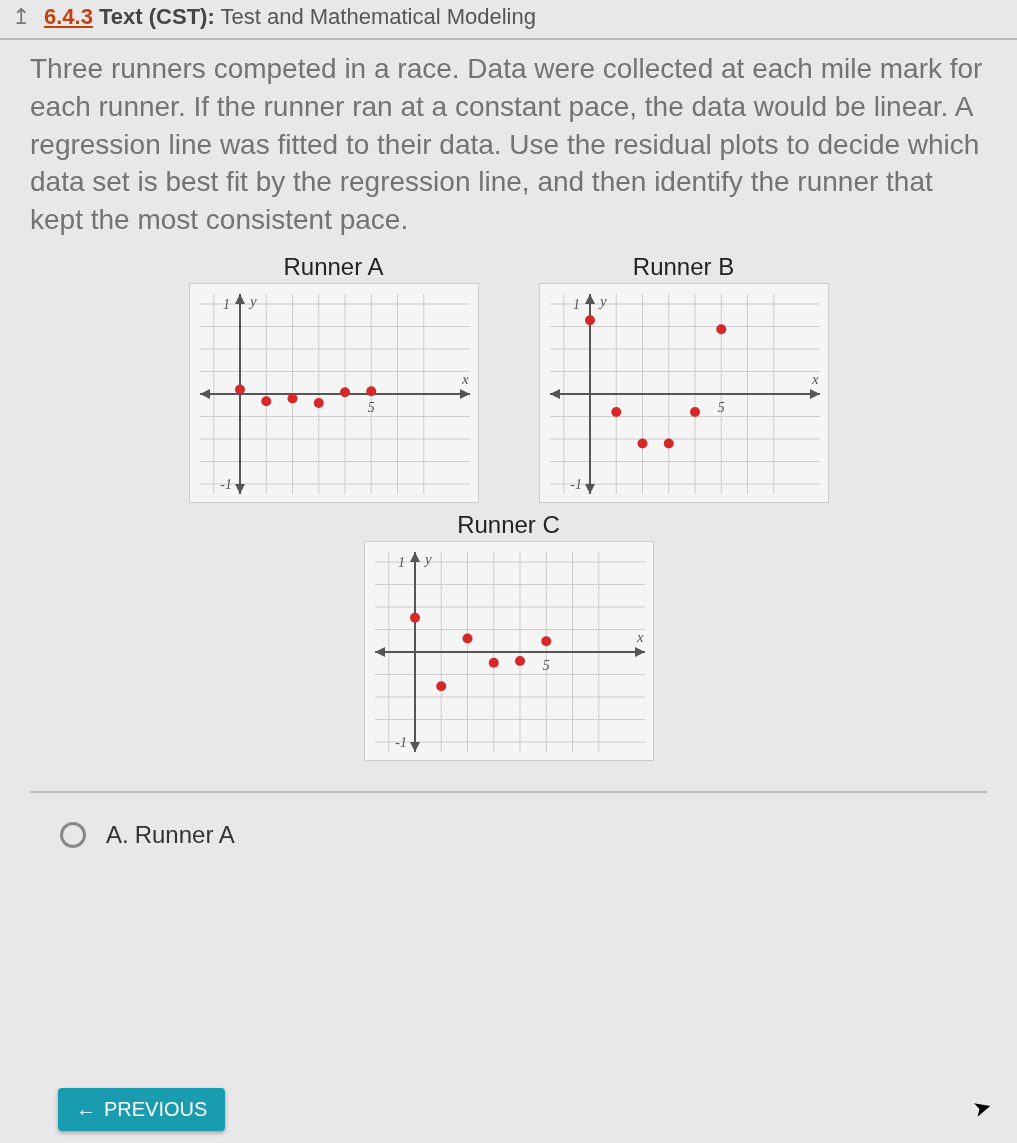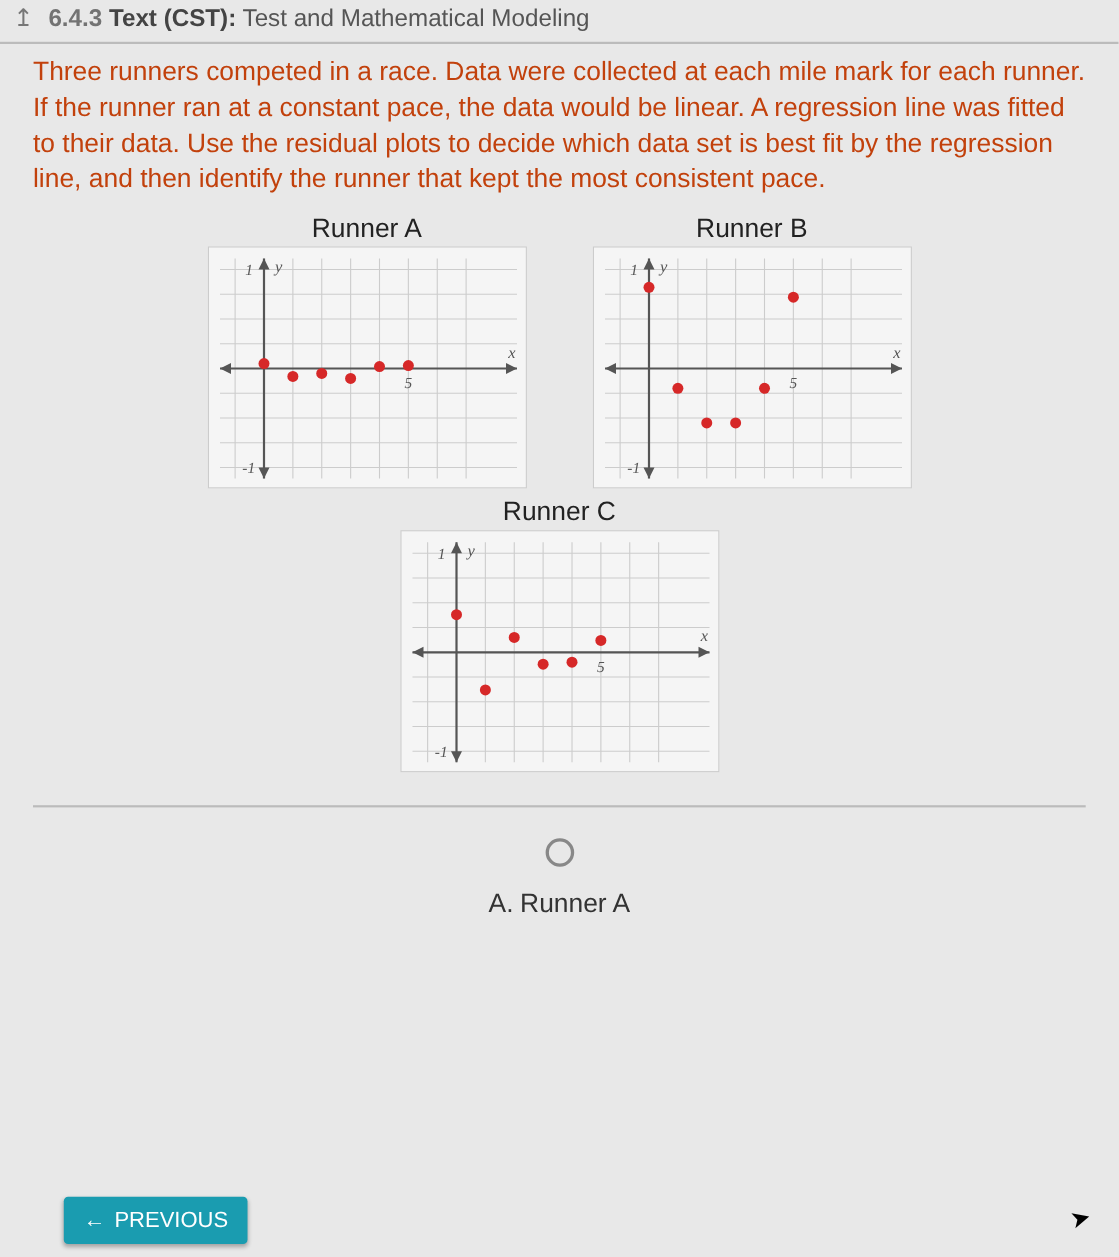--- a/index.html
+++ b/index.html
@@ -19,27 +19,27 @@
     position: relative;
     border-bottom: 2px solid #bbb;
   }
   .up-arrow {
     position: absolute;
     left: 12px;
     top: 4px;
     font-size: 22px;
     color: #777;
   }
-  .hnum { font-weight: bold; color: #737373; }
+  .hnum { font-weight: bold; color: #c2410c; text-decoration: underline; }
   .htest { font-weight: bold; color: #444; }
   .question {
     padding: 10px 30px 14px 30px;
-    font-size: 24px;
+    font-size: 28px;
     line-height: 1.35;
-    color: #c2410c;
+    color: #737373;
   }
   .plots-area {
     width: 100%;
     text-align: center;
   }
   .row1 { display:flex; justify-content:center; gap:60px; }
   .row2 { display:flex; justify-content:center; margin-top:8px;}
   .plot-box { display:flex; flex-direction:column; align-items:center; }
   .plot-title { font-size: 24px; font-weight: normal; color:#222; margin-bottom:2px;}
   svg.plot { background: #f5f5f5; border:1px solid #ccc; }
@@ -64,21 +64,20 @@
   .answers {
     padding: 28px 60px 0 60px;
     font-size: 24px;
     color: #333;
   }
   .ans-row {
     display:flex;
     align-items:center;
     gap: 20px;
     margin-bottom: 30px;
-    flex-direction: column;
   }
   .radio {
     width:26px;height:26px;border:3px solid #888;border-radius:50%;
     flex-shrink:0;
   }
   .ans-letter { margin-right:6px; }
   .prev-btn {
     position:absolute;
     left: 58px;
     bottom: 12px;

